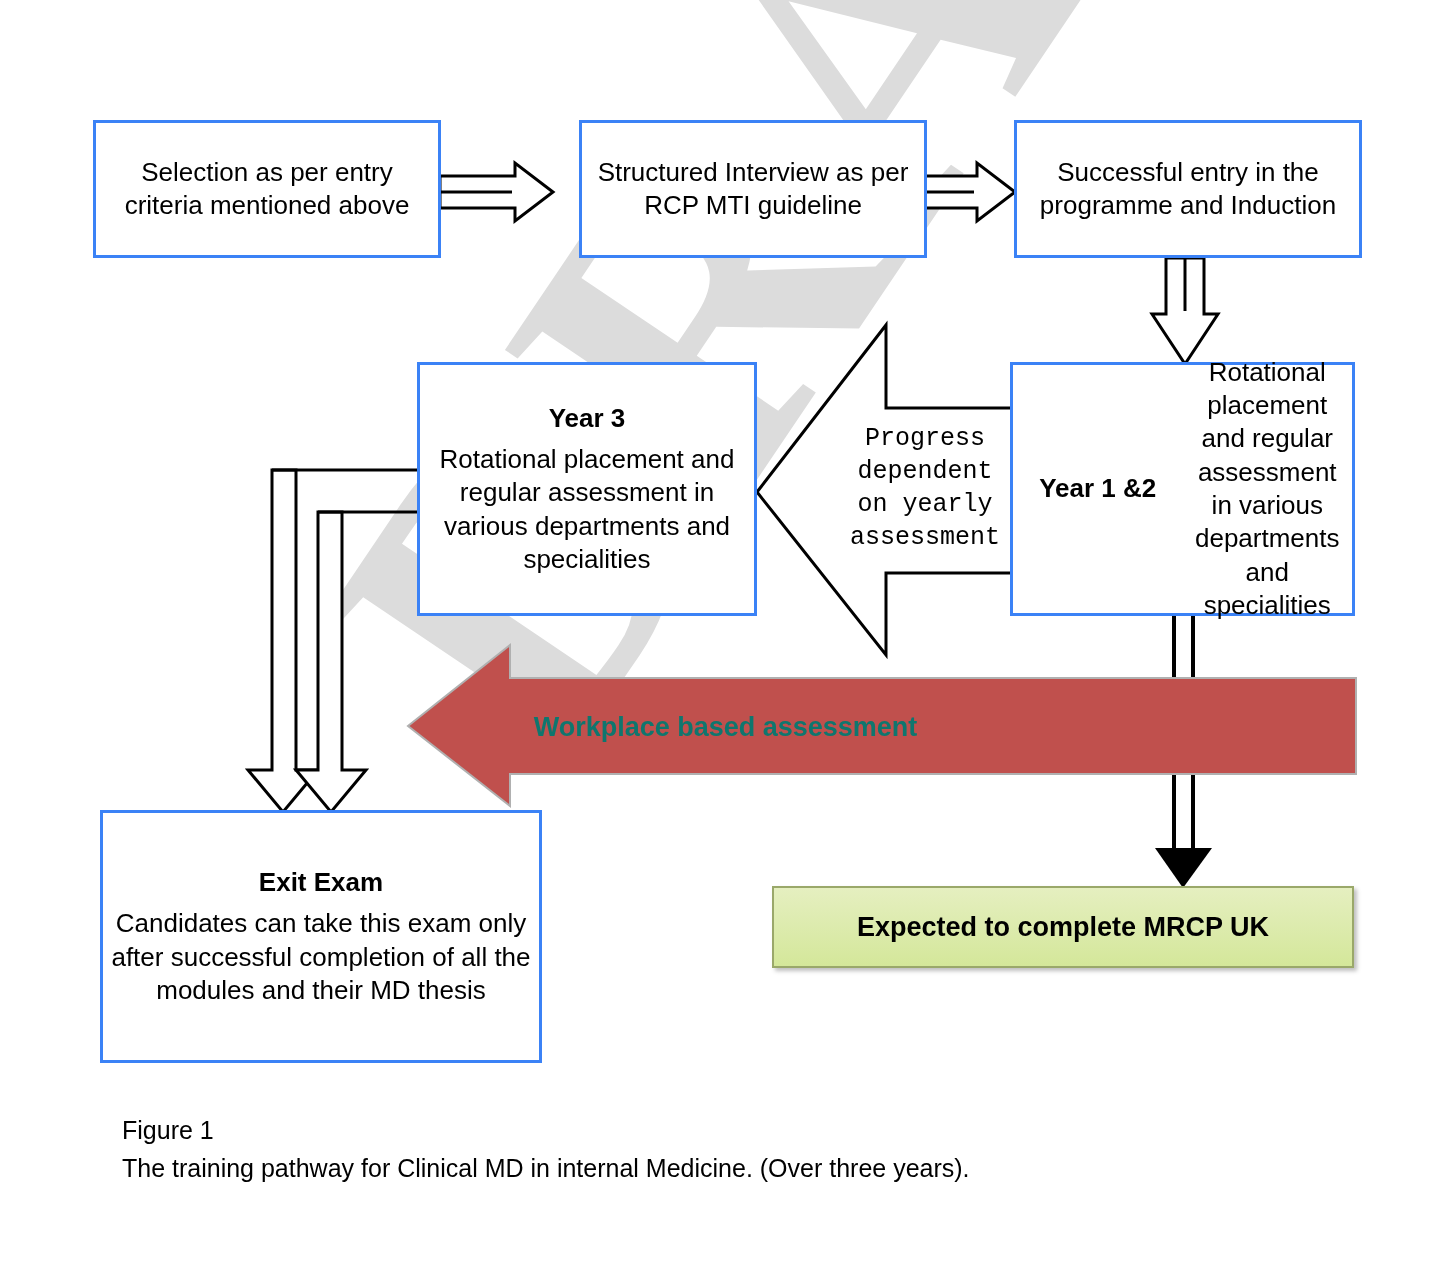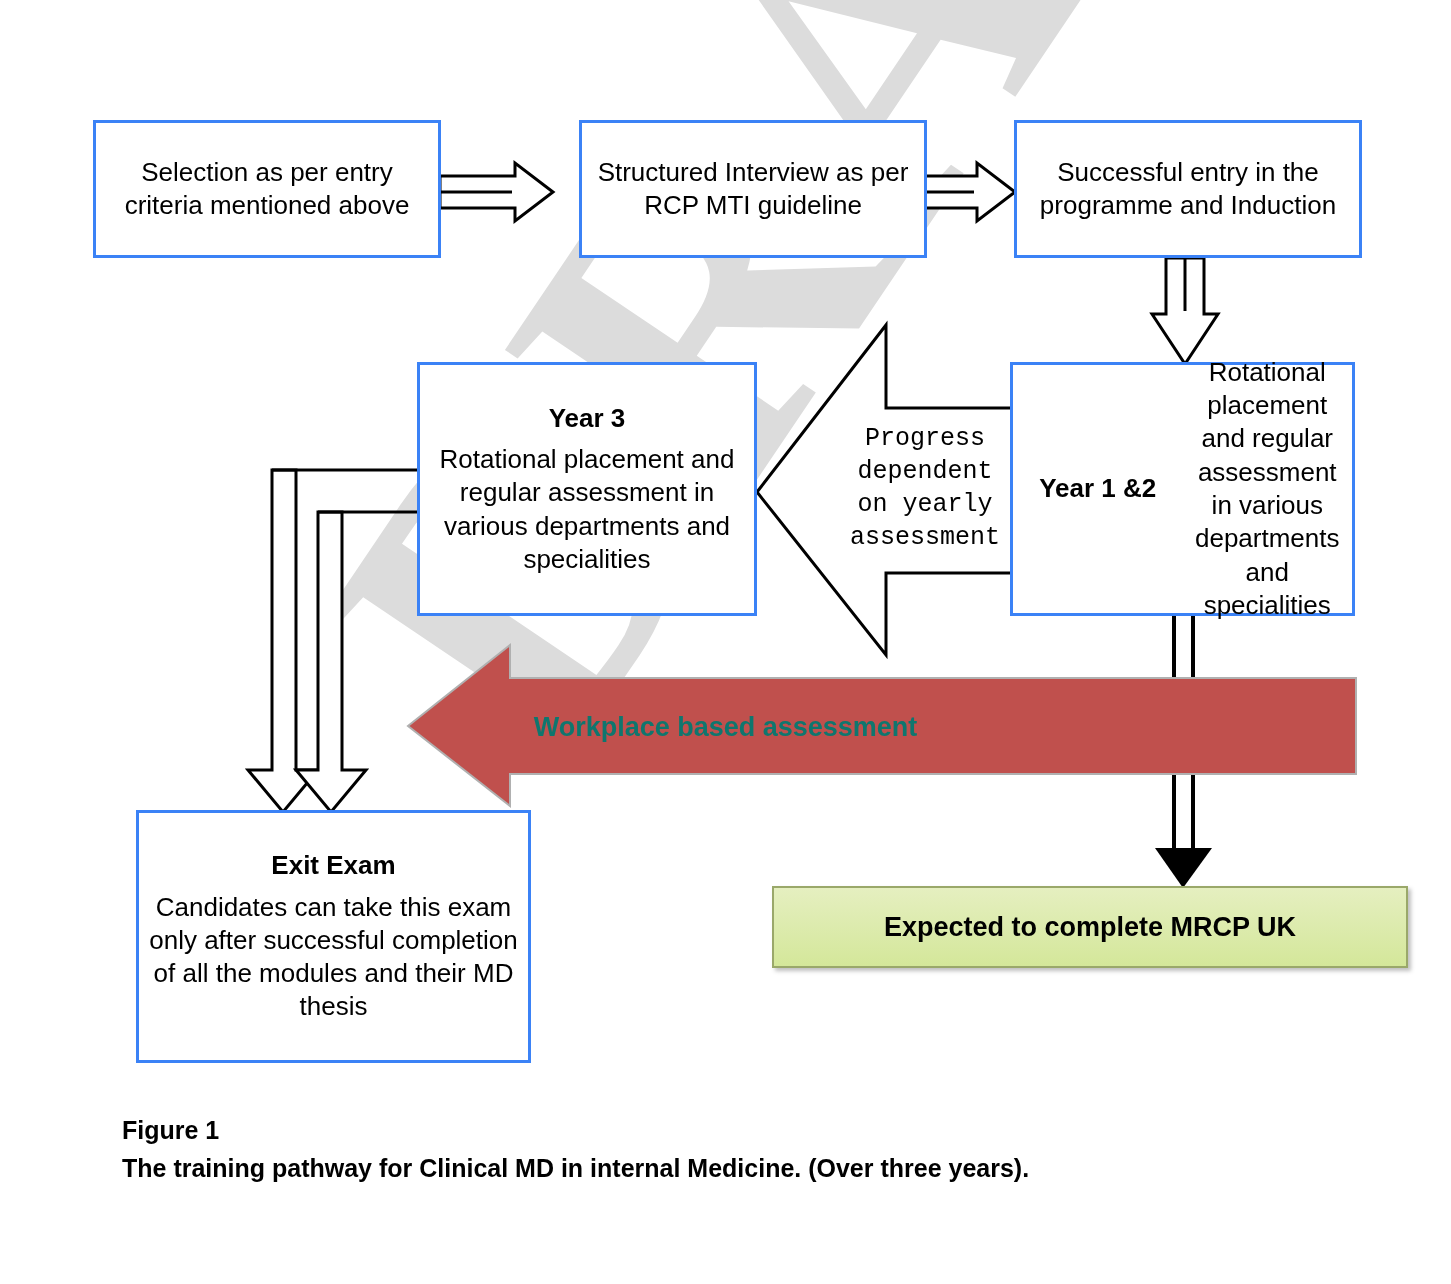--- a/index.html
+++ b/index.html
@@ -88,21 +88,21 @@
     align-items: center;
     justify-content: center;
     font-size: 27px;
     font-weight: bold;
     z-index: 3;
     box-shadow: 3px 3px 4px rgba(0,0,0,0.25);
   }
   .caption {
     position: absolute;
     font-size: 25px;
-    font-weight: bold;
+    font-weight: normal;
     line-height: 1.5;
     z-index: 5;
   }
 </style>
 </head>
 <body>
 
 <div id="canvas">
 
   <div class="watermark">
@@ -165,30 +165,30 @@
     <div class="inner">Rotational placement and regular assessment in various departments and specialities</div>
   </div>
 
   <div class="box" style="left:1010px; top:362px; width:345px; height:254px; flex-direction:row;">
     <div class="inner" style="font-weight:bold;">Year 1 &amp;2</div>
     <div class="inner">Rotational placement and regular assessment in various departments and specialities</div>
   </div>
 
   <div class="label-plain" style="left:835px; top:422px; width:180px;">Progress dependent on yearly assessment</div>
 
-  <div class="box" style="left:100px; top:810px; width:395px; height:253px; flex-direction:column;margin-left:36px;">
+  <div class="box" style="left:100px; top:810px; width:442px; height:253px; flex-direction:column;">
     <div class="inner" style="font-weight:bold;">Exit Exam</div>
     <div class="inner">Candidates can take this exam only after successful completion of all the modules and their MD thesis</div>
   </div>
 
   <div class="wpba-text" style="left:0px; top:712px;">
     <span>Workplace based assessment</span>
   </div>
 
-  <div class="mrcp-box" style="left:772px; top:886px; width:636px; height:82px;">
+  <div class="mrcp-box" style="left:772px; top:886px; width:582px; height:82px;">
     <span>Expected to complete MRCP UK</span>
   </div>
 
   <div class="caption" style="left:122px; top:1112px;">
     <div>Figure 1</div>
     <div>The training pathway for Clinical MD in internal Medicine. (Over three years).</div>
   </div>
 
 </div>
 

